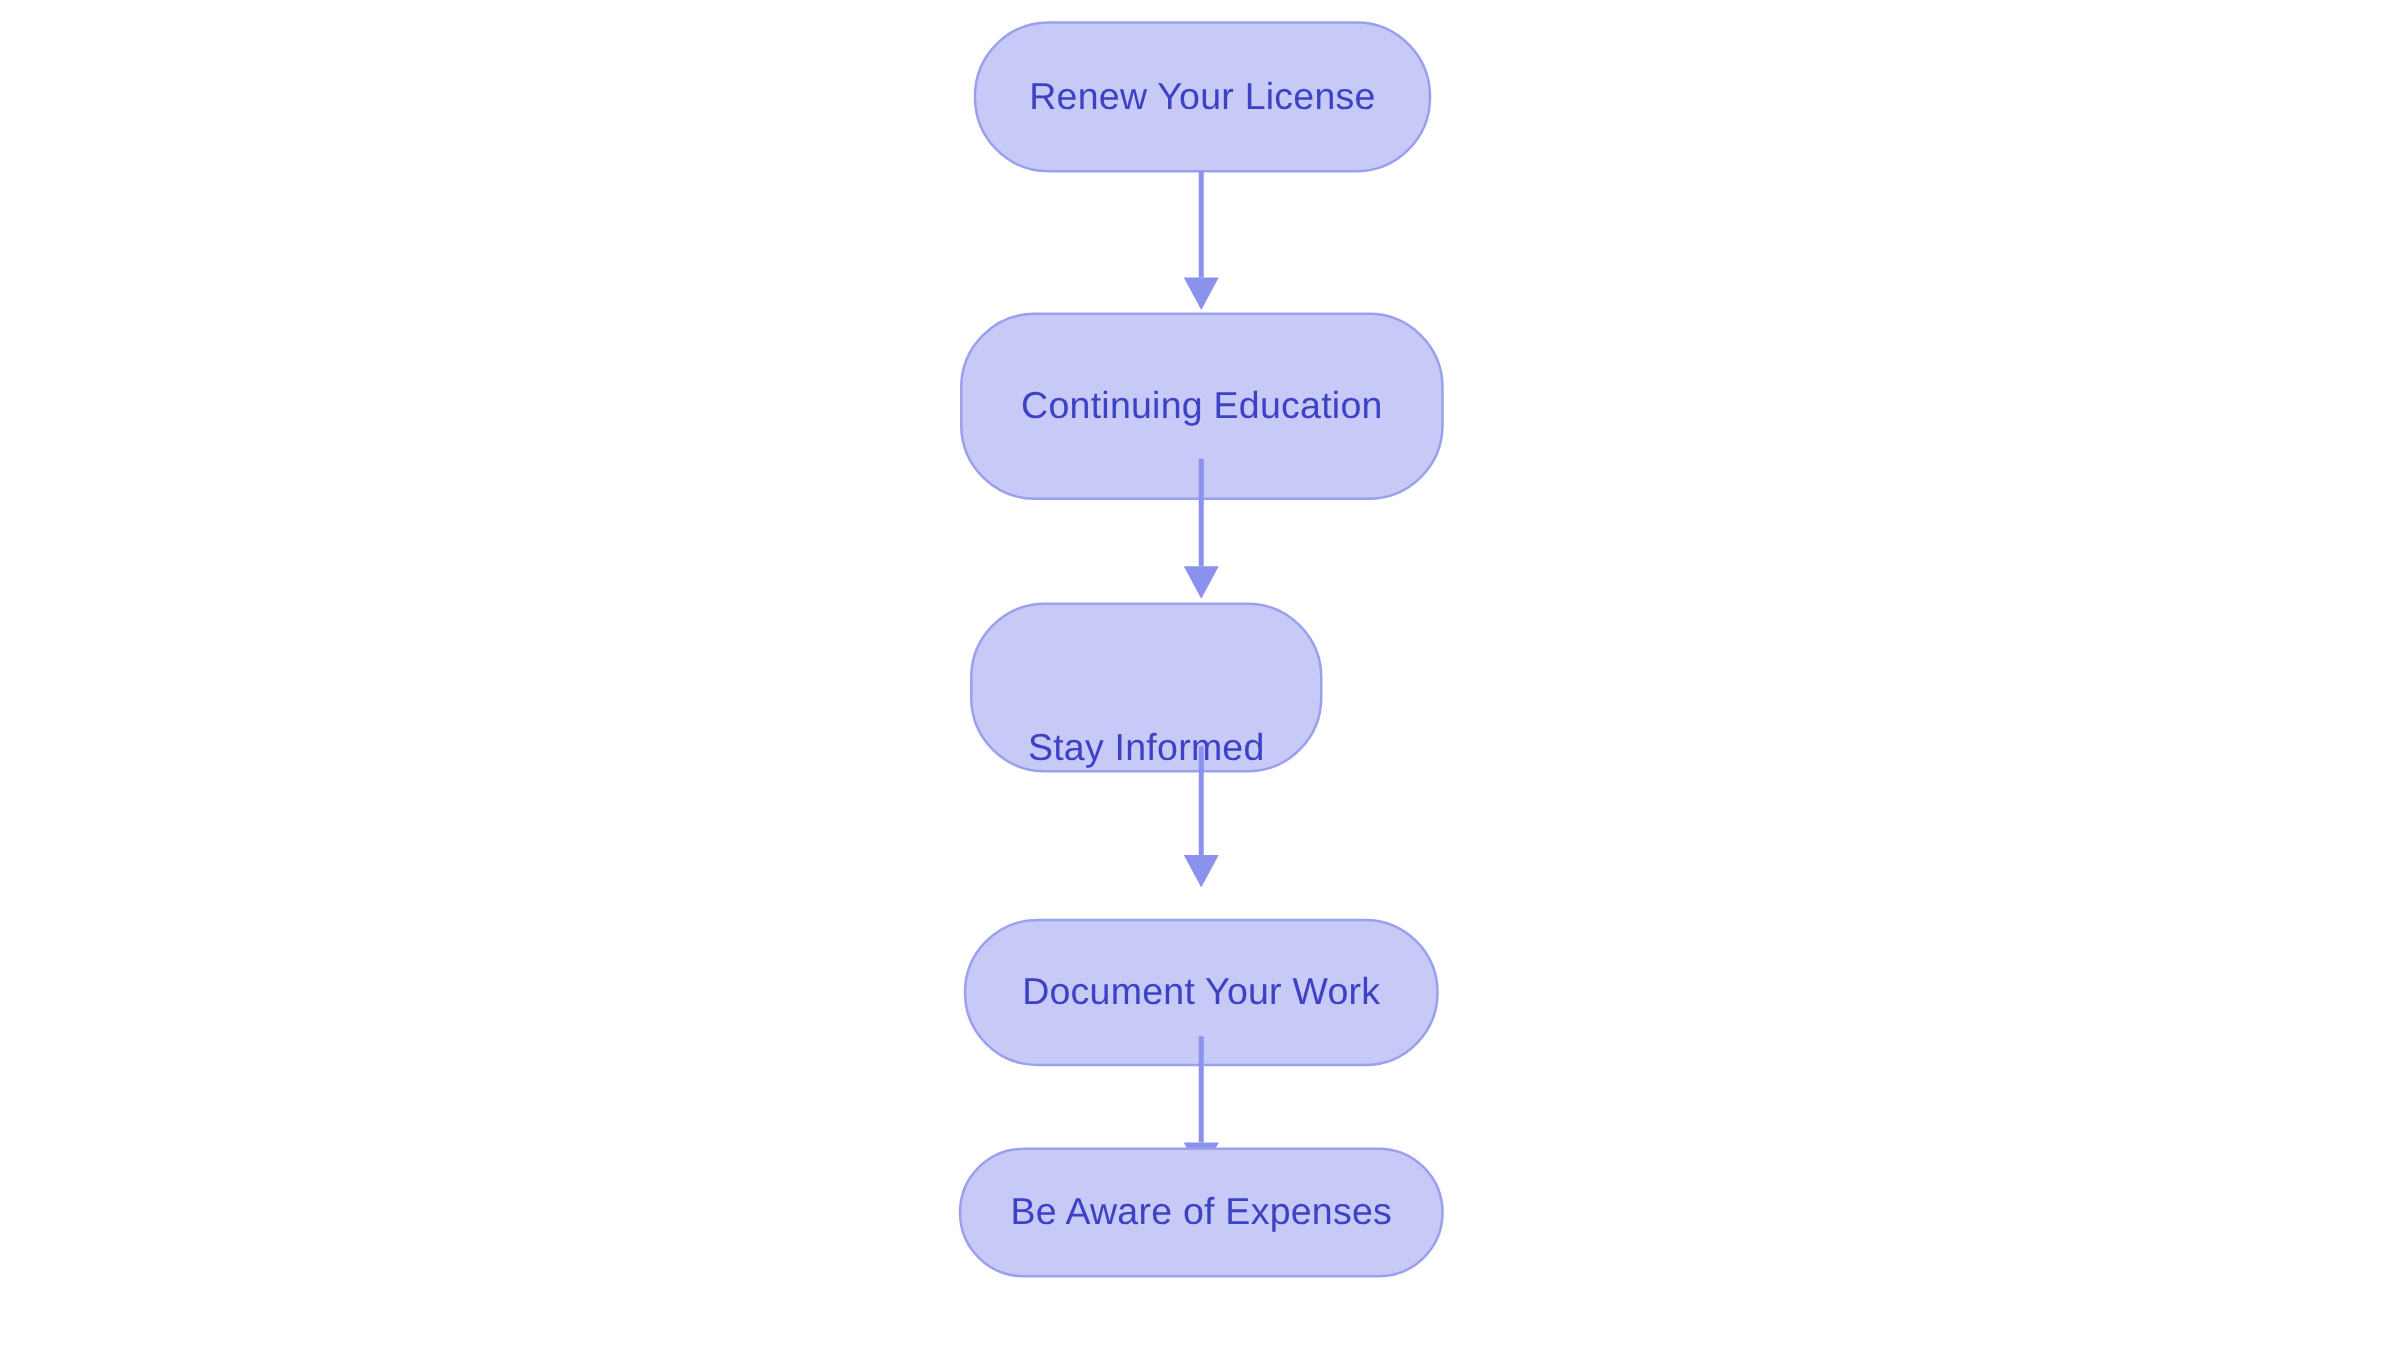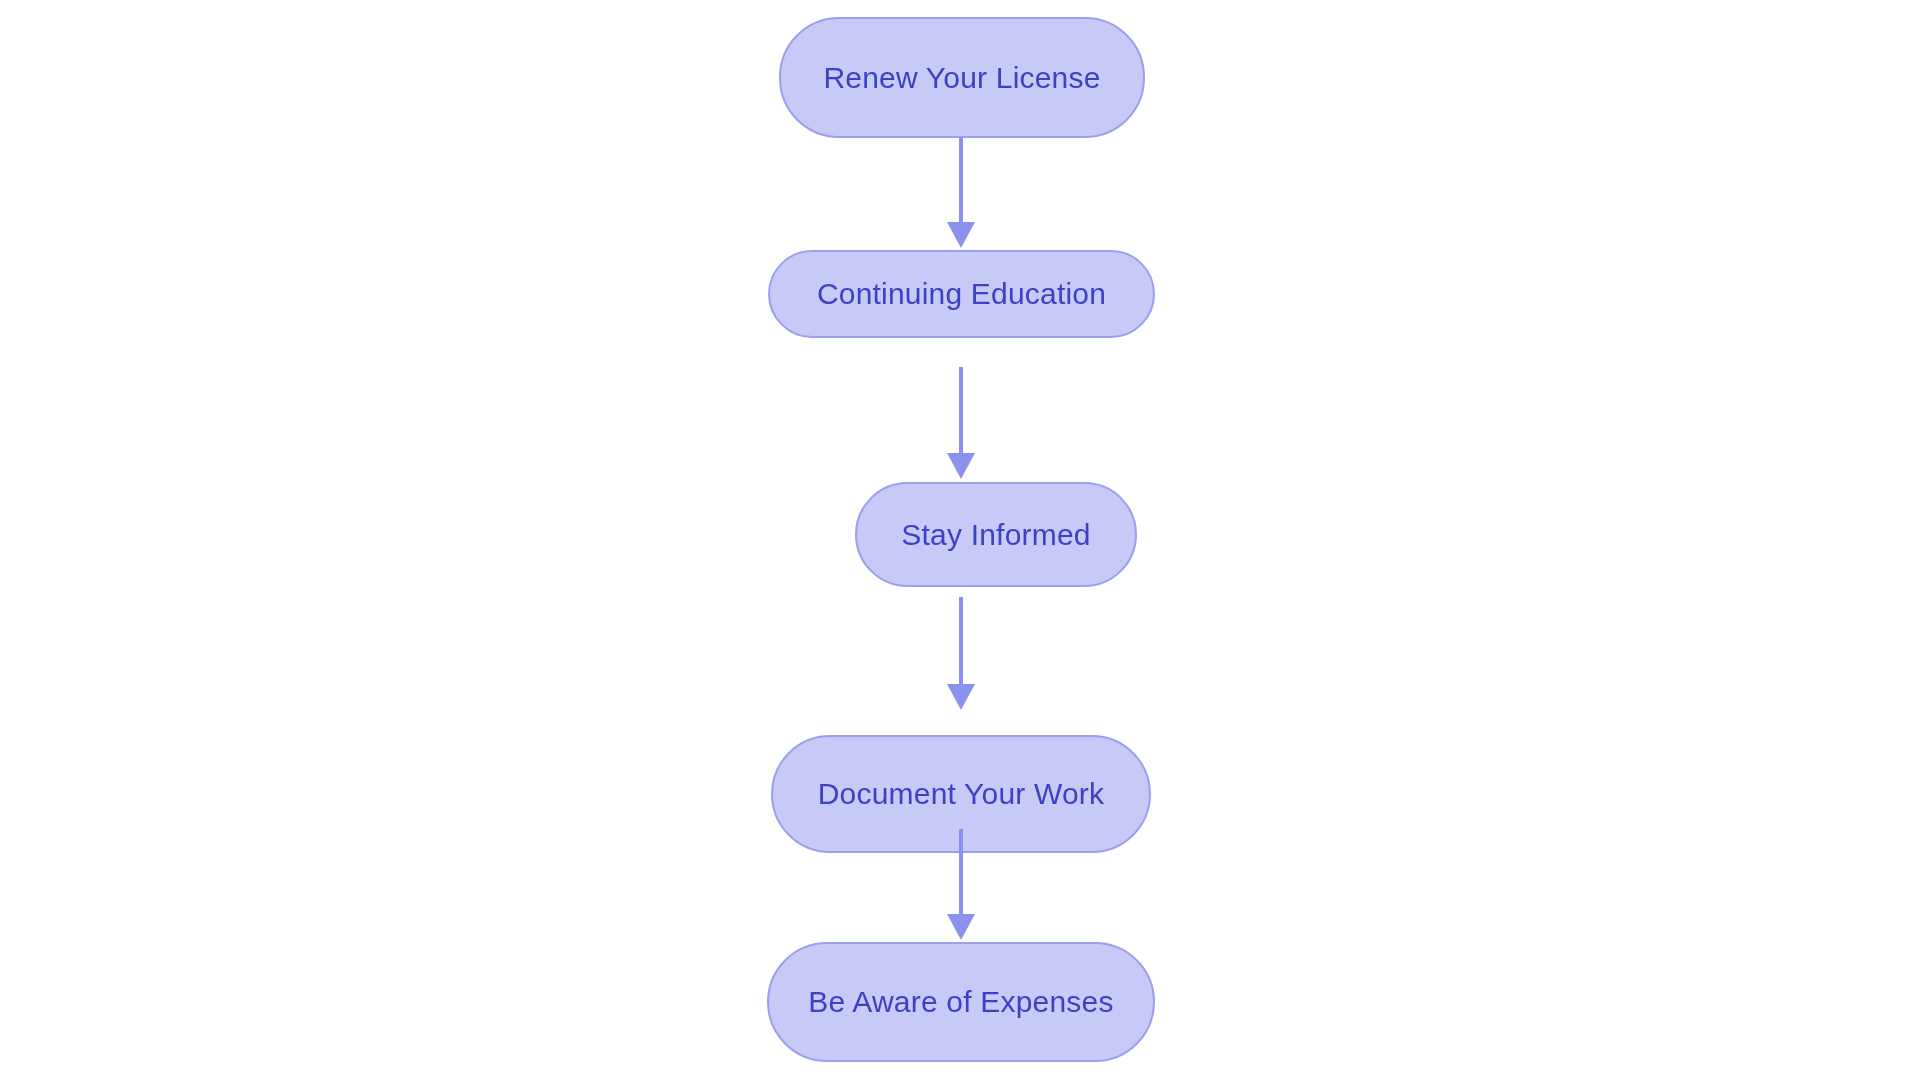--- a/index.html
+++ b/index.html
@@ -47,24 +47,24 @@
   }
   .connector .head {
     width: 0;
     height: 0;
     border-left: 14px solid transparent;
     border-right: 14px solid transparent;
     border-top: 26px solid var(--arrow, #8b92ee);
   }
   
   #n1 { left: 779px; top: 17px;  width: 366px; height: 121px; }
-  #n2 { left: 768px; top: 250px; width: 387px; height: 88px; }
-  #n3 { left: 855px; top: 482px; width: 282px; height: 105px; }
+  #n2 { left: 768px; top: 250px; width: 387px; height: 150px; }
+  #n3 { left: 776px; top: 482px; width: 282px; height: 136px; align-items: flex-end; }
   #n4 { left: 771px; top: 735px; width: 380px; height: 118px; }
-  #n5 { left: 767px; top: 942px; width: 388px; height: 120px; }
+  #n5 { left: 767px; top: 918px; width: 388px; height: 104px; }
   
   #c1 { left: 947px; top: 137px; height: 111px; }
   #c2 { left: 947px; top: 367px; height: 112px; }
   #c3 { left: 947px; top: 597px; height: 113px; }
   #c4 { left: 947px; top: 829px; height: 111px; }
 </style>
 </head>
 <body>
 
 <div class="canvas">

